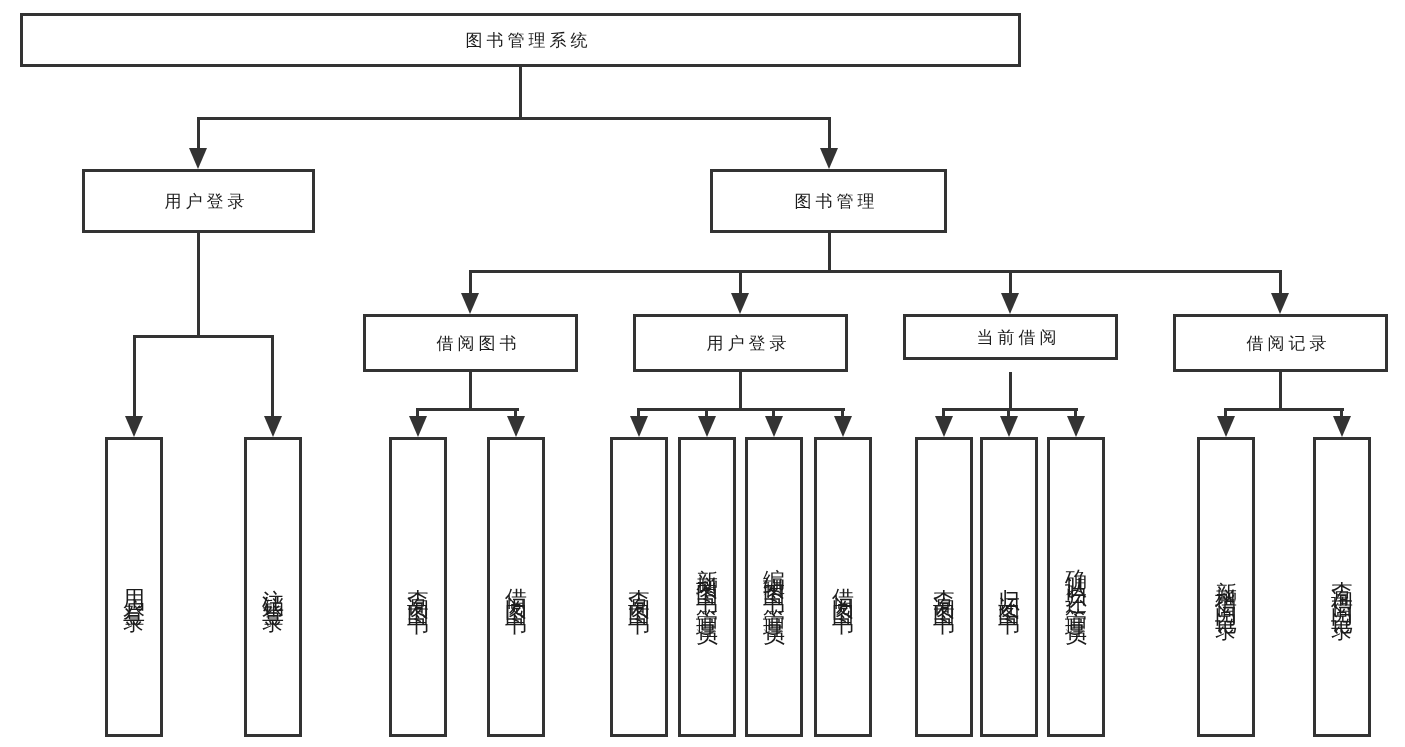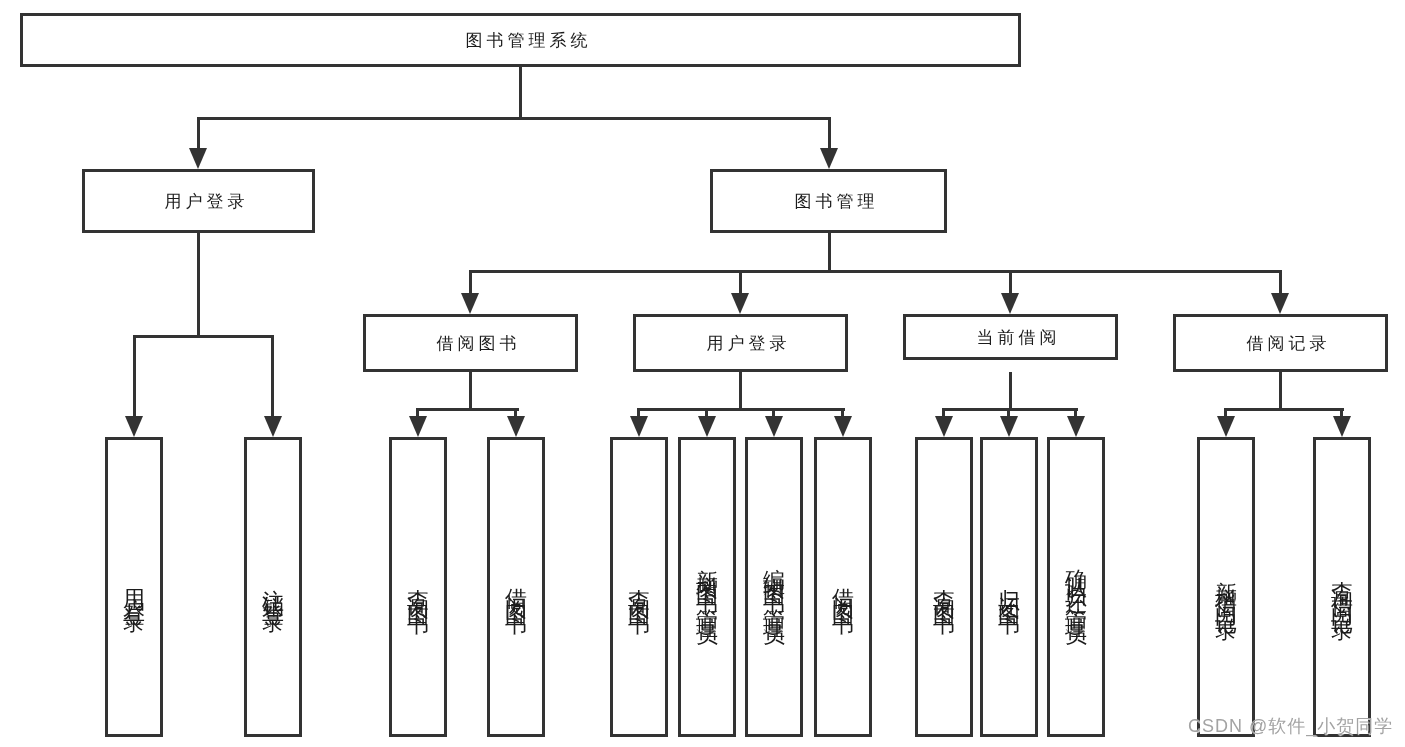--- a/index.html
+++ b/index.html
@@ -174,15 +174,14 @@
   <div class="vline" style="left:1074px; top:408px; height:12px;"></div>
   <div class="arrow" style="left:1067px; top:416px;"></div>
 
   <div class="vline" style="left:1279px; top:372px; height:39px;"></div>
   <div class="hline" style="left:1224px; top:408px; width:120px;"></div>
   <div class="vline" style="left:1224px; top:408px; height:12px;"></div>
   <div class="arrow" style="left:1217px; top:416px;"></div>
   <div class="vline" style="left:1340px; top:408px; height:12px;"></div>
   <div class="arrow" style="left:1333px; top:416px;"></div>
 
-  <div class="watermark">CSDN @软件_小贺同学</div>
 
 </div>
 
 </body></html>

